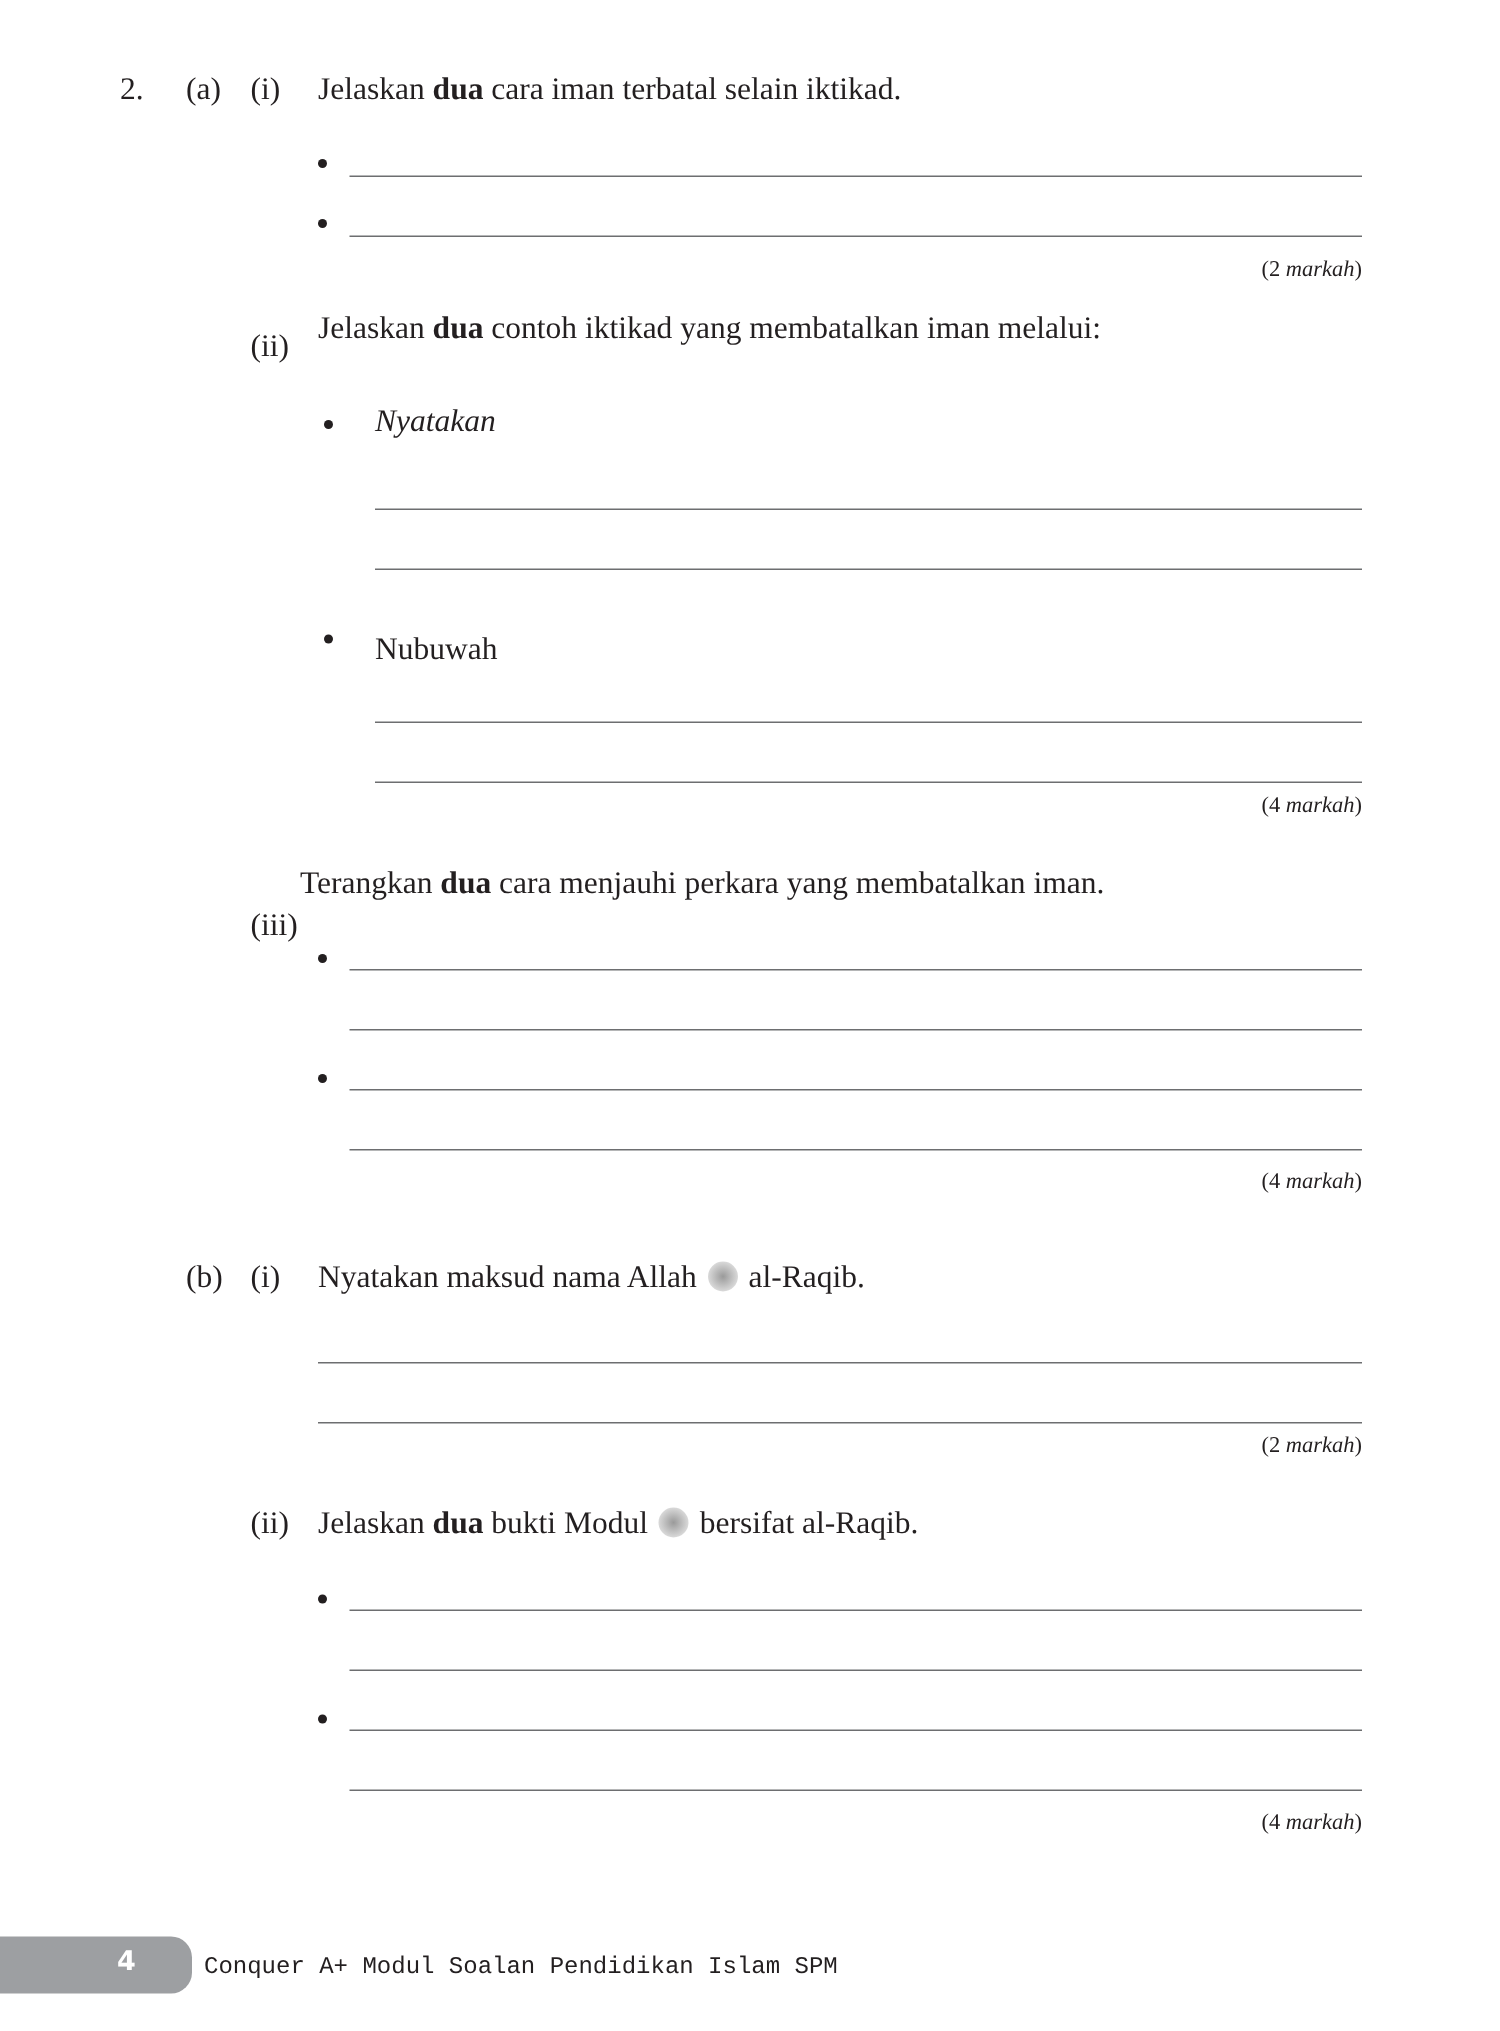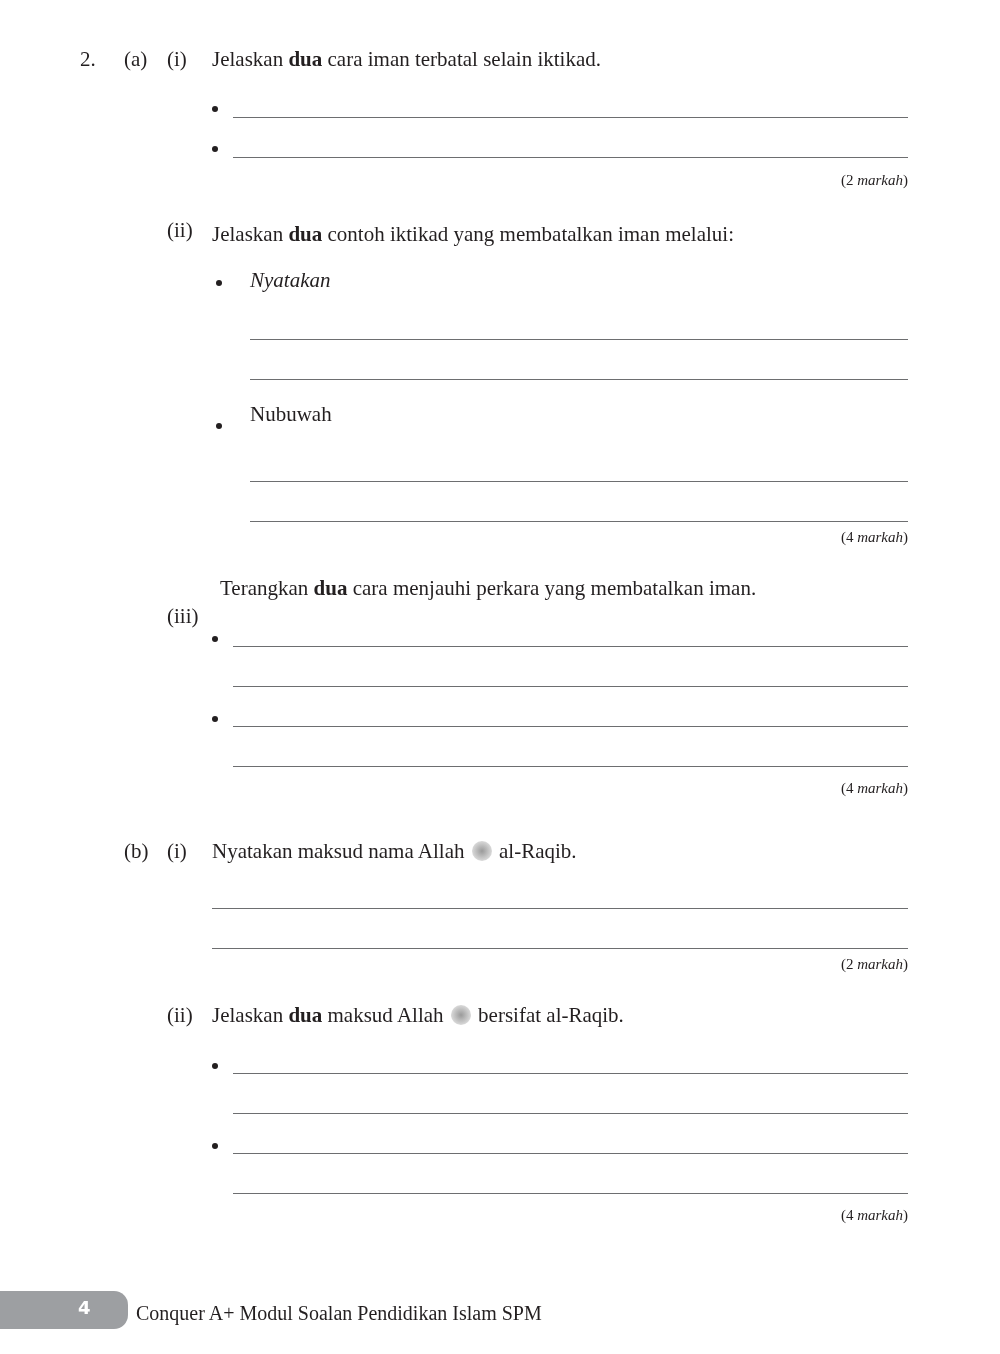--- a/index.html
+++ b/index.html
@@ -13,70 +13,70 @@
   .marks i { font-style: italic; }
   b { font-weight: bold; }
   .allah { display: inline-block; width: 20px; height: 20px; border-radius: 50%;
            background: radial-gradient(circle, #9a9a9a 0%, #d0d0d0 60%, #f4f4f4 100%);
            vertical-align: -3px; margin: 0 2px; }
   .footer-tab { position: absolute; left: 0; top: 1291px; width: 128px; height: 38px;
                 background: #9d9fa2; border-radius: 0 14px 14px 0; }
   .footer-num { position: absolute; left: 78px; top: 1297px; color: #ffffff;
                 font-family: "DejaVu Sans", sans-serif; font-weight: bold; font-size: 18px; }
   .footer-title { position: absolute; left: 136px; top: 1302px; color: #231f20;
-                  font-family: Liberation Serif, serif; font-size: 20px; }
+                  font-family: Liberation Mono, monospace; font-size: 16px; }
 </style>
 </head>
 <body>
 
 <div class="abs txt" style="left:80px;top:47px;">2.</div>
 <div class="abs txt" style="left:124px;top:47px;">(a)</div>
 <div class="abs txt" style="left:167px;top:47px;">(i)</div>
 <div class="abs txt" style="left:212px;top:47px;"><span>Jelaskan </span><b>dua</b><span> cara iman terbatal selain iktikad.</span></div>
 
 <div class="bullet" style="left:212px;top:106px;"></div>
 <div class="line" style="left:233px;width:675px;top:117px;"></div>
 <div class="bullet" style="left:212px;top:146px;"></div>
 <div class="line" style="left:233px;width:675px;top:157px;"></div>
 <div class="marks" style="top:168px;"><span>(2 </span><i>markah</i><span>)</span></div>
 
 <div class="abs txt" style="left:167px;top:218px;">(ii)</div>
-<div class="abs txt" style="left:212px;top:222px;"><span>Jelaskan </span><b>dua</b><span> contoh iktikad yang membatalkan iman melalui:</span></div>
+<div class="abs txt" style="left:212px;top:206px;"><span>Jelaskan </span><b>dua</b><span> contoh iktikad yang membatalkan iman melalui:</span></div>
 
 <div class="bullet" style="left:216px;top:280px;"></div>
 <div class="abs txt" style="left:250px;top:268px;font-style:italic;">Nyatakan</div>
 <div class="line" style="left:250px;width:658px;top:339px;"></div>
 <div class="line" style="left:250px;width:658px;top:379px;"></div>
 
 <div class="bullet" style="left:216px;top:423px;"></div>
-<div class="abs txt" style="left:250px;top:402px;">Nubuwah</div>
+<div class="abs txt" style="left:250px;top:420px;">Nubuwah</div>
 <div class="line" style="left:250px;width:658px;top:481px;"></div>
 <div class="line" style="left:250px;width:658px;top:521px;"></div>
 <div class="marks" style="top:525px;"><span>(4 </span><i>markah</i><span>)</span></div>
 
 <div class="abs txt" style="left:167px;top:604px;">(iii)</div>
-<div class="abs txt" style="left:220px;top:576px;"><span>Terangkan </span><b>dua</b><span> cara menjauhi perkara yang membatalkan iman.</span></div>
+<div class="abs txt" style="left:200px;top:576px;"><span>Terangkan </span><b>dua</b><span> cara menjauhi perkara yang membatalkan iman.</span></div>
 
 <div class="bullet" style="left:212px;top:636px;"></div>
 <div class="line" style="left:233px;width:675px;top:646px;"></div>
 <div class="line" style="left:233px;width:675px;top:686px;"></div>
 <div class="bullet" style="left:212px;top:716px;"></div>
 <div class="line" style="left:233px;width:675px;top:726px;"></div>
 <div class="line" style="left:233px;width:675px;top:766px;"></div>
 <div class="marks" style="top:776px;"><span>(4 </span><i>markah</i><span>)</span></div>
 
 <div class="abs txt" style="left:124px;top:839px;">(b)</div>
 <div class="abs txt" style="left:167px;top:839px;">(i)</div>
 <div class="abs txt" style="left:212px;top:839px;"><span>Nyatakan maksud nama Allah</span> <span class="allah"></span><span> al-Raqib.</span></div>
 <div class="line" style="left:212px;width:696px;top:908px;"></div>
 <div class="line" style="left:212px;width:696px;top:948px;"></div>
 <div class="marks" style="top:952px;"><span>(2 </span><i>markah</i><span>)</span></div>
 
 <div class="abs txt" style="left:167px;top:1003px;">(ii)</div>
-<div class="abs txt" style="left:212px;top:1003px;"><span>Jelaskan </span><b>dua</b><span> maksud Allah</span> <span class="allah"></span><span> bersifat al-Raqib.</span></div>
+<div class="abs txt" style="left:212px;top:1003px;"><span>Jelaskan </span><b>dua</b><span> bukti Modul</span> <span class="allah"></span><span> bersifat al-Raqib.</span></div>
 
 <div class="bullet" style="left:212px;top:1063px;"></div>
 <div class="line" style="left:233px;width:675px;top:1073px;"></div>
 <div class="line" style="left:233px;width:675px;top:1113px;"></div>
 <div class="bullet" style="left:212px;top:1143px;"></div>
 <div class="line" style="left:233px;width:675px;top:1153px;"></div>
 <div class="line" style="left:233px;width:675px;top:1193px;"></div>
 <div class="marks" style="top:1203px;"><span>(4 </span><i>markah</i><span>)</span></div>
 
 <div class="footer-tab"></div>

